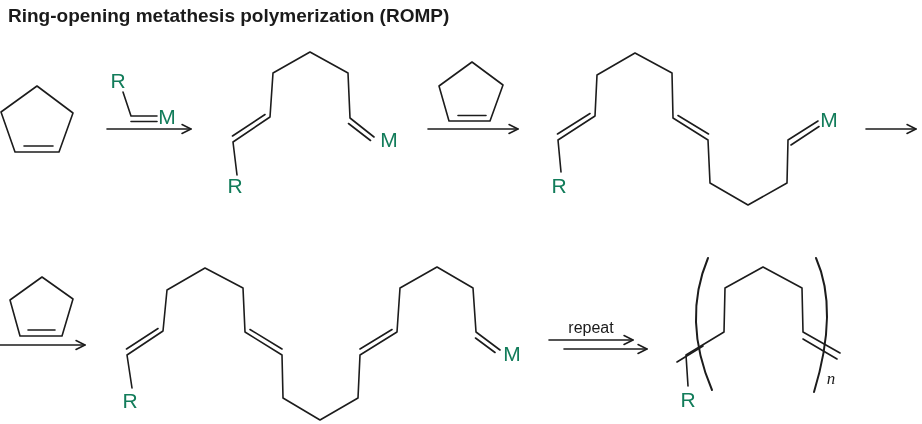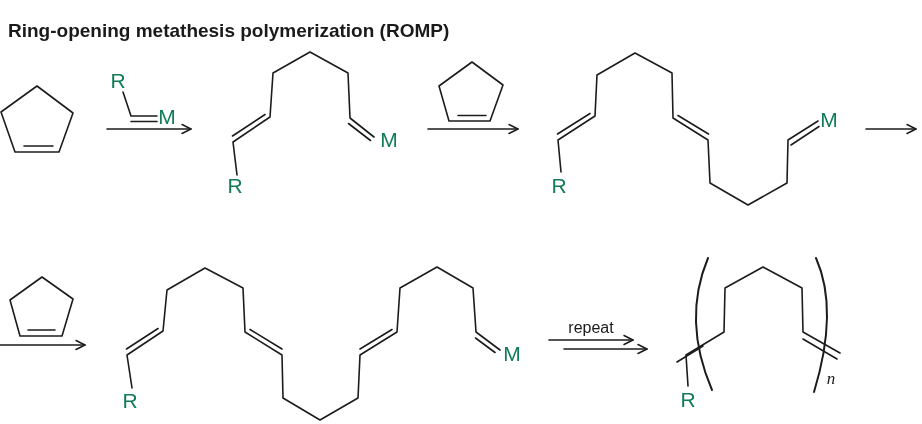--- a/index.html
+++ b/index.html
@@ -1,18 +1,18 @@
 <!DOCTYPE html>
 <html><head>
 <meta charset="utf-8">
 <style>
   html,body{margin:0;padding:0;background:#ffffff;}
   .page{position:relative;width:922px;height:424px;background:#ffffff;overflow:hidden;
         font-family:"Liberation Sans",sans-serif;}
-  .title{position:absolute;left:8px;top:20px;font-size:19px;font-weight:700;color:#1a1a1a;
+  .title{position:absolute;left:8px;top:5px;font-size:19px;font-weight:700;color:#1a1a1a;
          letter-spacing:0px;white-space:nowrap;}
   svg{position:absolute;left:0;top:0;}
   .bond{fill:none;stroke:#1c1c1c;stroke-width:1.6;stroke-linejoin:round;stroke-linecap:round;}
   .bracket{fill:none;stroke:#1c1c1c;stroke-width:2;stroke-linecap:round;}
   .atom{font:21px "Liberation Sans",sans-serif;}
   .small-label{font:16px "Liberation Sans",sans-serif;fill:#1a1a1a;}
   .sub-n{font:italic 17px "Liberation Serif",serif;fill:#1a1a1a;}
 </style>
 </head>
 <body>

